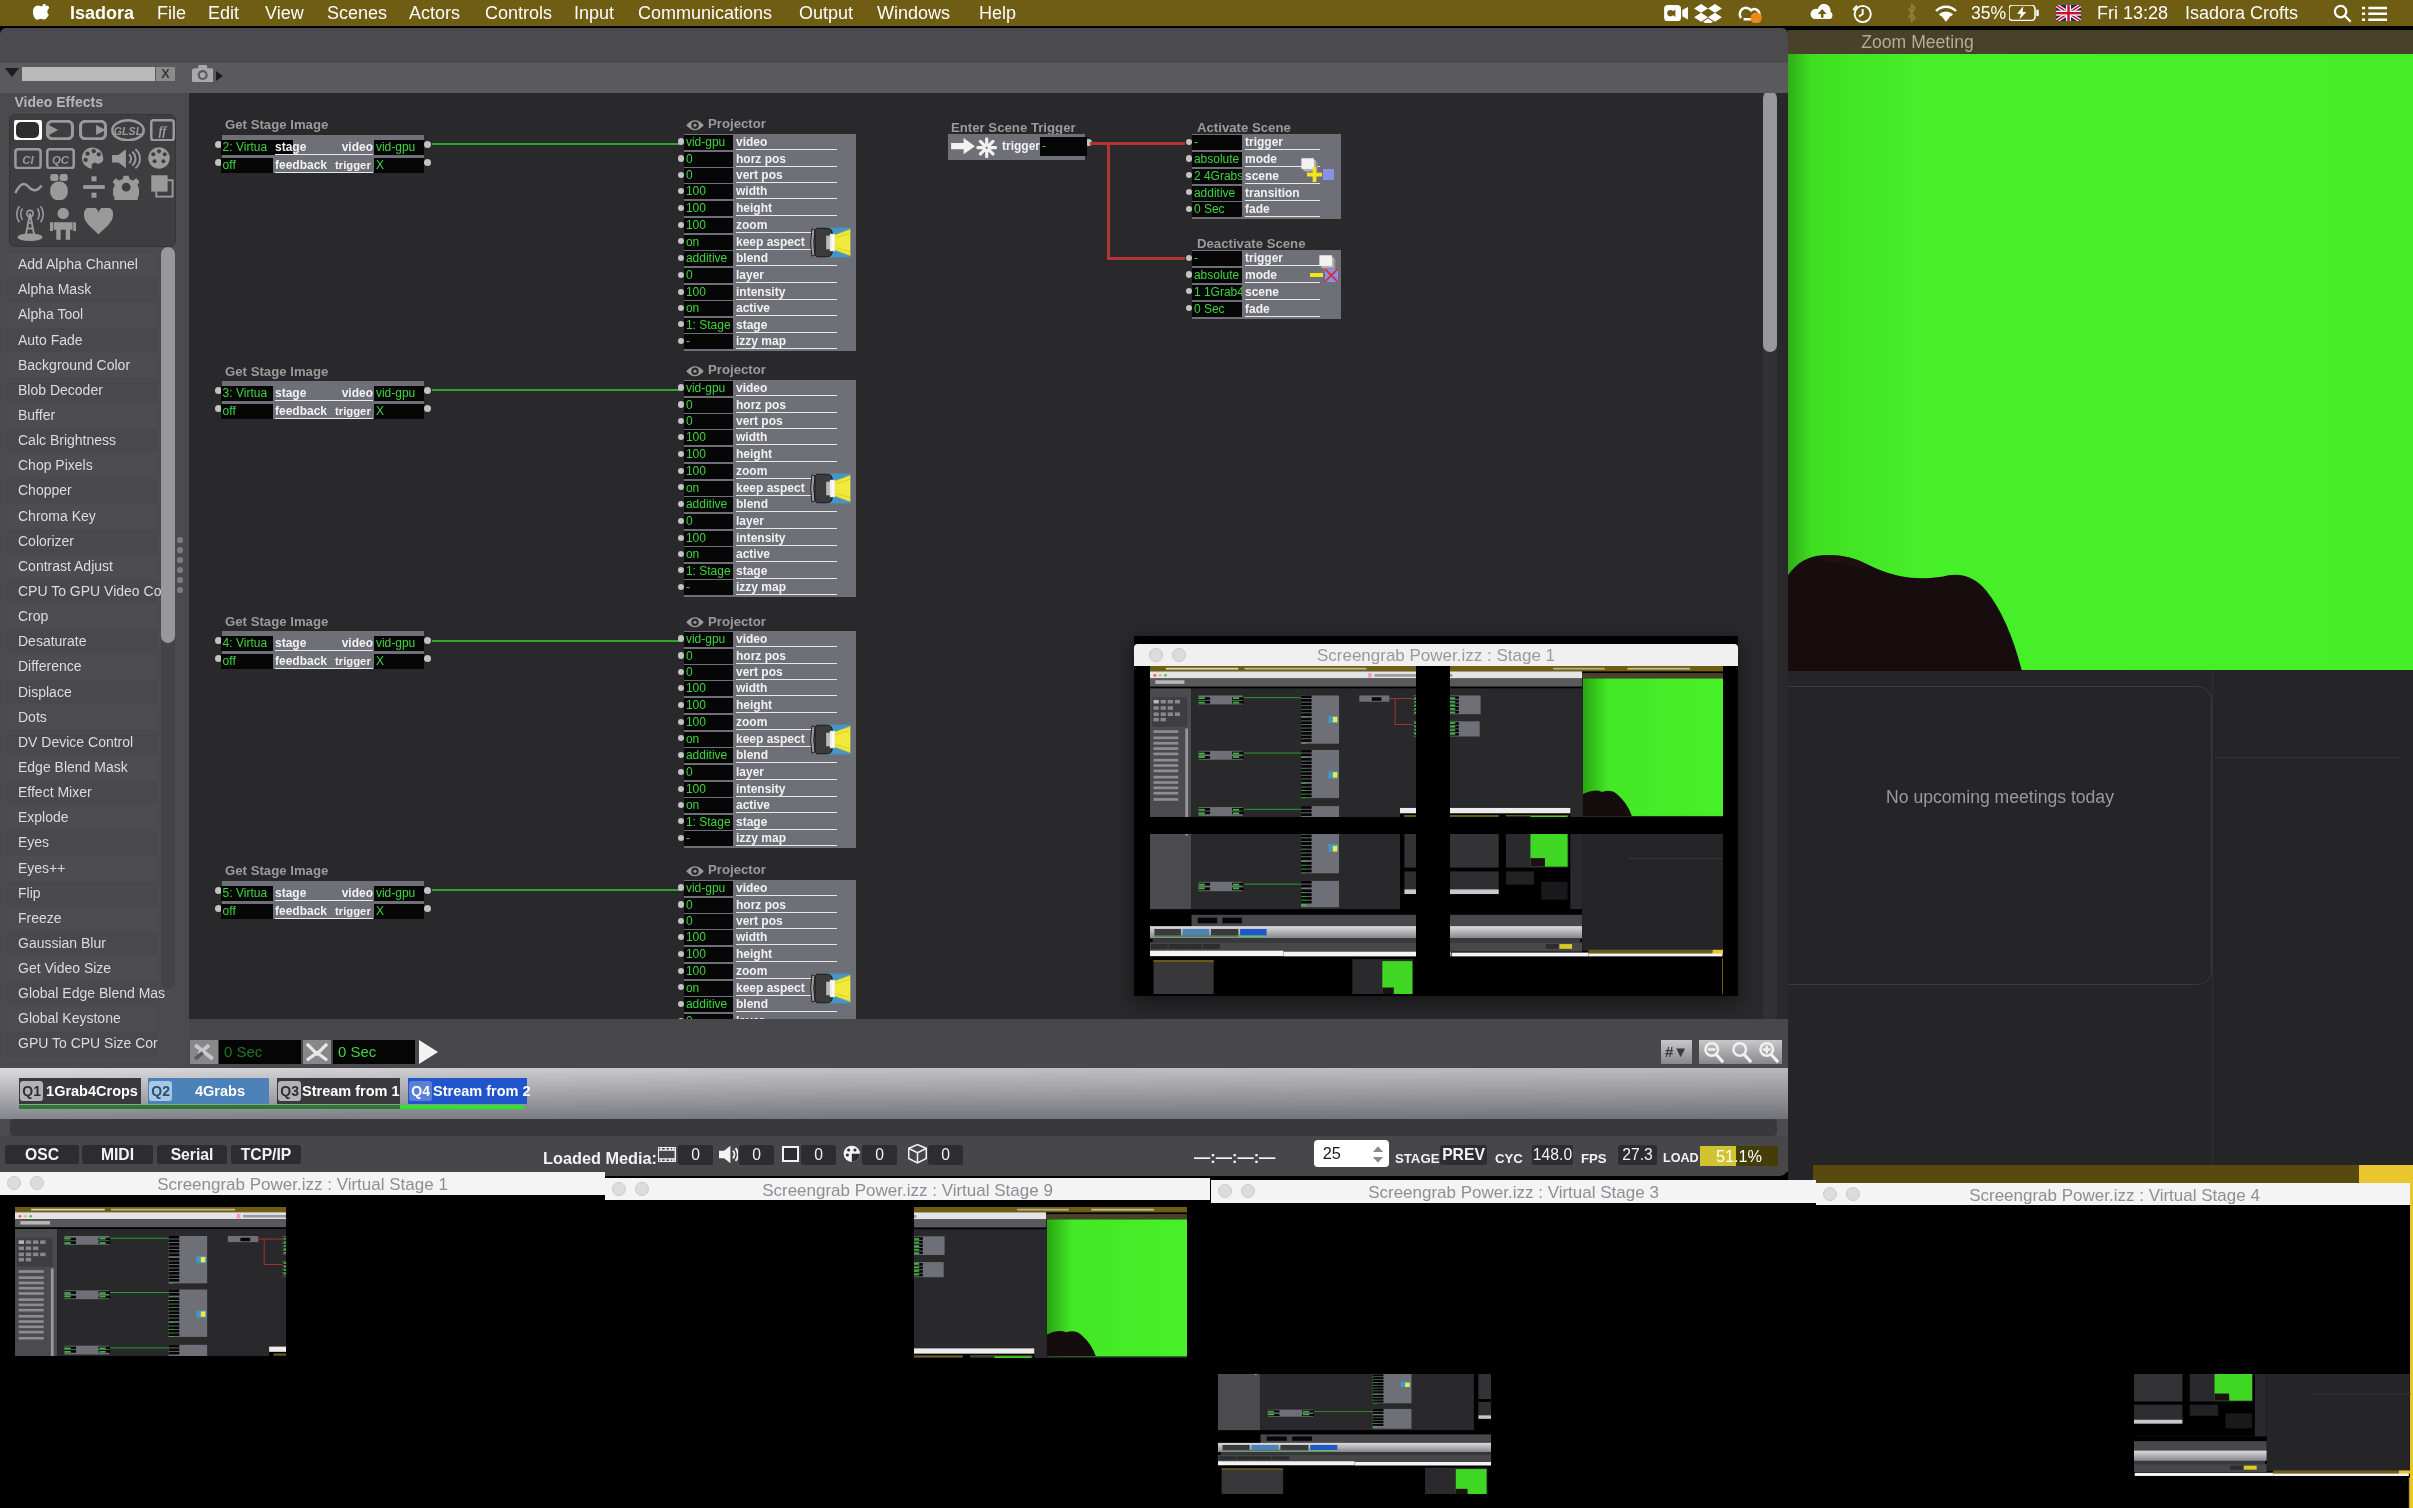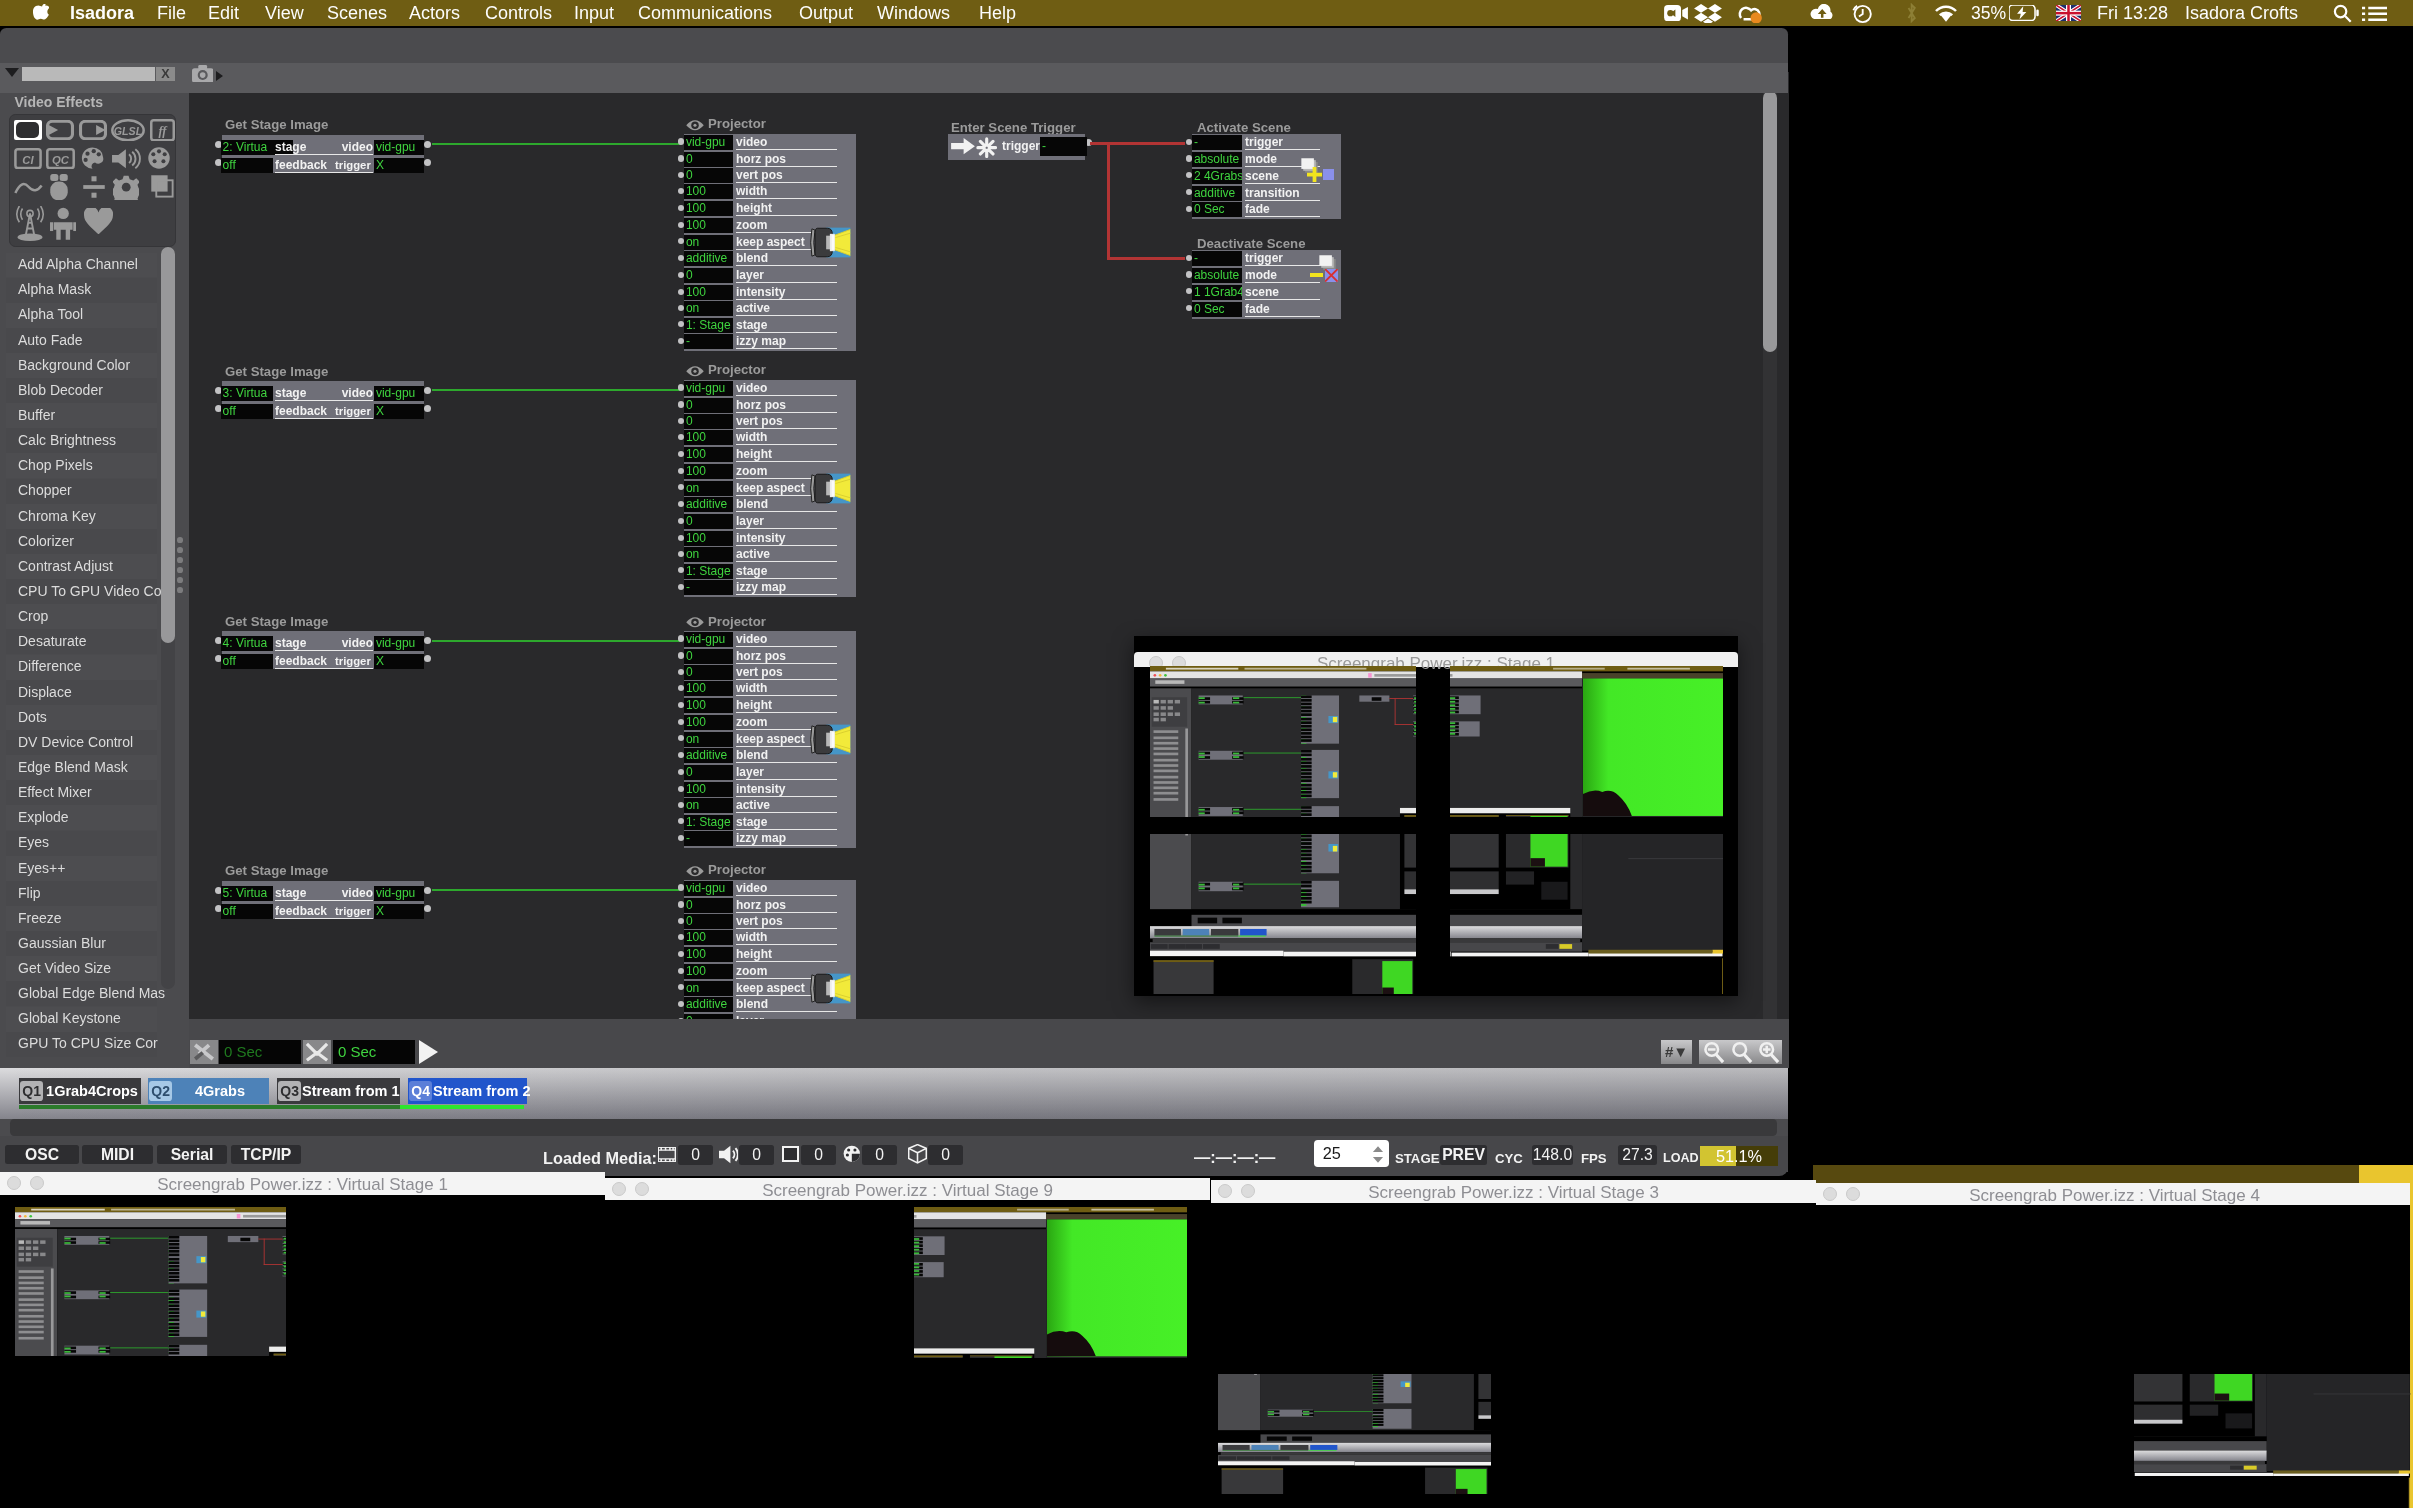--- a/index.html
+++ b/index.html
@@ -653,21 +653,21 @@
         </svg>
 <div class="abs" style="left:118px;top:23px;width:12.6px;height:4.4px;background:#f2e41e"></div>
 <div class="abs" style="left:133px;top:19px;width:12.6px;height:12.6px;background:#8a90ea"></div>
 <svg class="abs" style="left:133px;top:19px" width="12.6" height="12.6" viewBox="0 0 20 20">
           <path d="M0 0 L20 20 M20 0 L0 20" stroke="#d83030" stroke-width="3"></path>
         </svg>
       </div>
 <div class="abs" style="left:1574px;top:19px;width:14px;height:928px;background:#323234"></div>
 <div class="abs" style="left:1574px;top:19px;width:14px;height:261px;background:#98989a;border-radius:7px"></div>
       <div class="abs" style="left:945px;top:564px;width:604px;height:360px;background:#000;box-shadow:0 6.3px 19px rgba(0,0,0,.5)">
-        <div class="abs" style="left:0;top:16px;width:604px;height:15px;background:#f0f0f0;border-radius:3.8px 3.8px 0 0">
+        <div class="abs" style="left:0;top:8px;width:604px;height:22px;background:#f0f0f0;border-radius:3.8px 3.8px 0 0">
           <div class="vs-circ" style="left:14.5px;top:3.8px;border:0.6px solid #c8c8c8"></div>
           <div class="vs-circ" style="left:38px;top:3.8px;border:0.6px solid #c8c8c8"></div>
           <div style="position:absolute;left:0;top:1.9px;width:604px;text-align:center;font-size:17px;color:#9a9a9a">Screengrab Power.izz : Stage 1</div>
         </div>
         <div style="position:absolute;left:16.3px;top:30px;width:266px;height:151px;overflow:hidden">
           <div style="position:absolute;left:0px;top:0px;transform:scale(0.8833,0.8926);transform-origin:0 0">
             <div style="position:absolute;left:0;top:0;width:603px;height:377px;background:#000">
               <div style="position:absolute;left:0;top:0;width:603px;height:6.3px;background:#6f5d13"></div>
               <div style="position:absolute;left:17.6px;top:1.9px;width:82px;height:2.5px;background:rgba(255,255,255,.75)"></div>
               <div style="position:absolute;left:107px;top:1.9px;width:138px;height:2.5px;background:rgba(255,255,255,.55)"></div>
@@ -1049,20 +1049,34 @@
 <div class="abs" style="left:1495px;top:14.5px;font-size:13.2px;font-weight:bold;color:#f2f2f2">CYC</div>
 <div class="abs" style="left:1532px;top:8.8px;width:41px;height:20px;background:#2d2d30;border-radius:2.5px;color:#f2f2f2;font-size:15.7px;text-align:center;line-height:20px">148.0</div>
 <div class="abs" style="left:1581px;top:14.5px;font-size:13.2px;font-weight:bold;color:#f2f2f2">FPS</div>
 <div class="abs" style="left:1618px;top:8.8px;width:39px;height:20px;background:#2d2d30;border-radius:2.5px;color:#f2f2f2;font-size:15.7px;text-align:center;line-height:20px">27.3</div>
 <div class="abs" style="left:1663px;top:14.5px;font-size:12.6px;font-weight:bold;color:#f2f2f2">LOAD</div>
 <div class="abs" style="left:1700px;top:10px;width:78px;height:20px;background:#453d08">
         <div class="abs" style="left:0;top:0;width:36px;height:20px;background:#d2c431"></div>
         <div class="abs" style="left:0;top:0;width:78px;text-align:center;color:#fff;font-size:16.3px;line-height:20px">51.1%</div>
       </div>
 </div>
+  <div id="zoomwin" style="overflow:hidden">
+<div class="abs" style="left:0;top:0;width:625px;height:24.5px;background:#49412a">
+        <div class="abs" style="left:0;top:2.5px;width:259px;text-align:center;color:#b3ac96;font-size:17.6px">Zoom Meeting</div>
+      </div>
+<div class="abs" style="left:0;top:24.5px;width:625px;height:616px;background:linear-gradient(90deg,#2fae17,#40e021 4%,#47ef29 22%,#46ee28)"></div>
+<svg class="abs" style="left:0;top:515px" width="283" height="126" viewBox="0 0 450 200">
+        <path d="M0 48 Q20 18 55 16 Q95 14 125 30 Q160 48 195 52 Q235 54 255 48 Q290 42 315 72 Q350 115 372 200 L0 200 Z" fill="#170d0e"></path>
+        <path d="M55 16 Q95 14 125 30 L120 40 Q92 26 58 28 Z" fill="#241316" opacity=".6"></path>
+      </svg>
+<div class="abs" style="left:-19px;top:656px;width:443px;height:299px;border:1.3px solid #3a3a3d;border-radius:14px"></div>
+<div class="abs" style="left:0;top:757px;width:424px;text-align:center;color:#9a9a9a;font-size:17.6px">No upcoming meetings today</div>
+<div class="abs" style="left:424px;top:640px;width:1.3px;height:498px;background:#303032"></div>
+<div class="abs" style="left:426px;top:727px;width:189px;height:1.3px;background:#323234"></div>
+</div>
 <div class="abs" style="left:1813px;top:1165px;width:552px;height:17.6px;background:#57490f"></div>
 <div class="abs" style="left:2359px;top:1165px;width:54px;height:17.6px;background:#e9c52e"></div>
 <div class="abs vs-title" style="left:0px;top:1172px;width:605px;height:22.6px">
       <div class="vs-circ" style="left:7px;top:4.4px;border:0.6px solid #cacaca"></div>
       <div class="vs-circ" style="left:29.5px;top:4.4px;border:0.6px solid #cacaca"></div>
       <div class="t" style="top:2.5px">Screengrab Power.izz : Virtual Stage 1</div>
     </div>
     <div class="abs" style="left:0px;top:1195px;width:605px;height:314px;background:#000"></div>
 <div class="abs vs-title" style="left:605px;top:1178px;width:605px;height:22.6px">
       <div class="vs-circ" style="left:7px;top:4.4px;border:0.6px solid #cacaca"></div>

